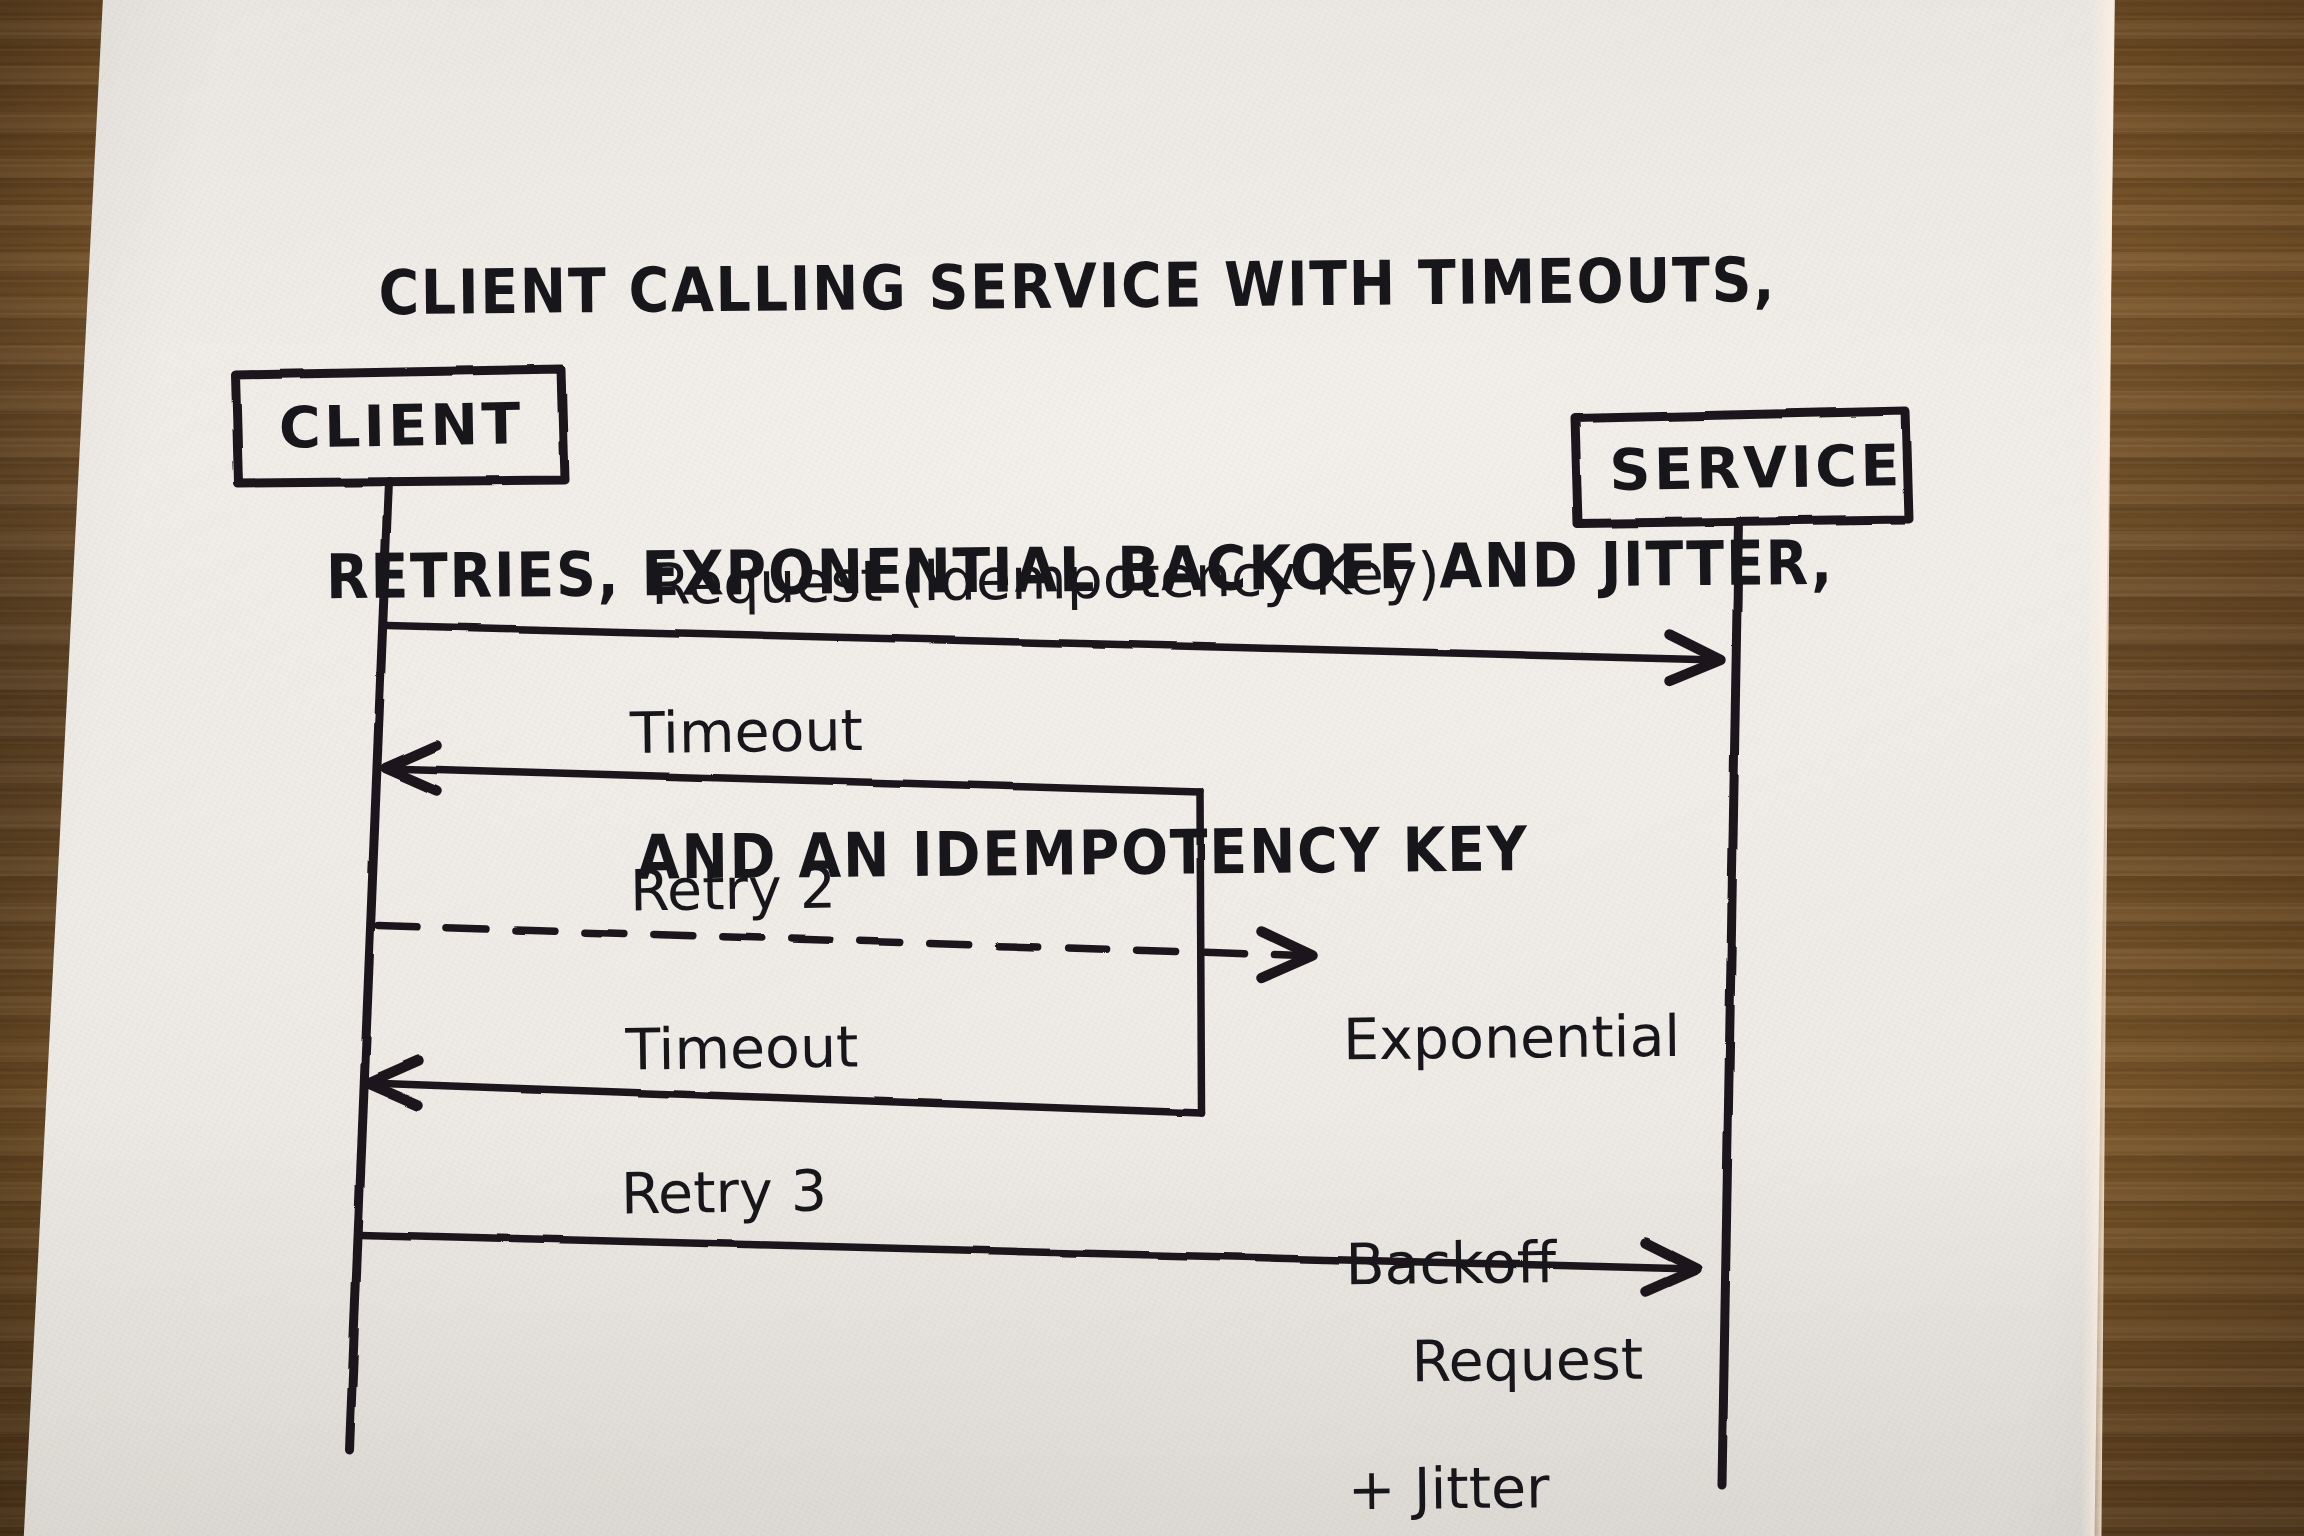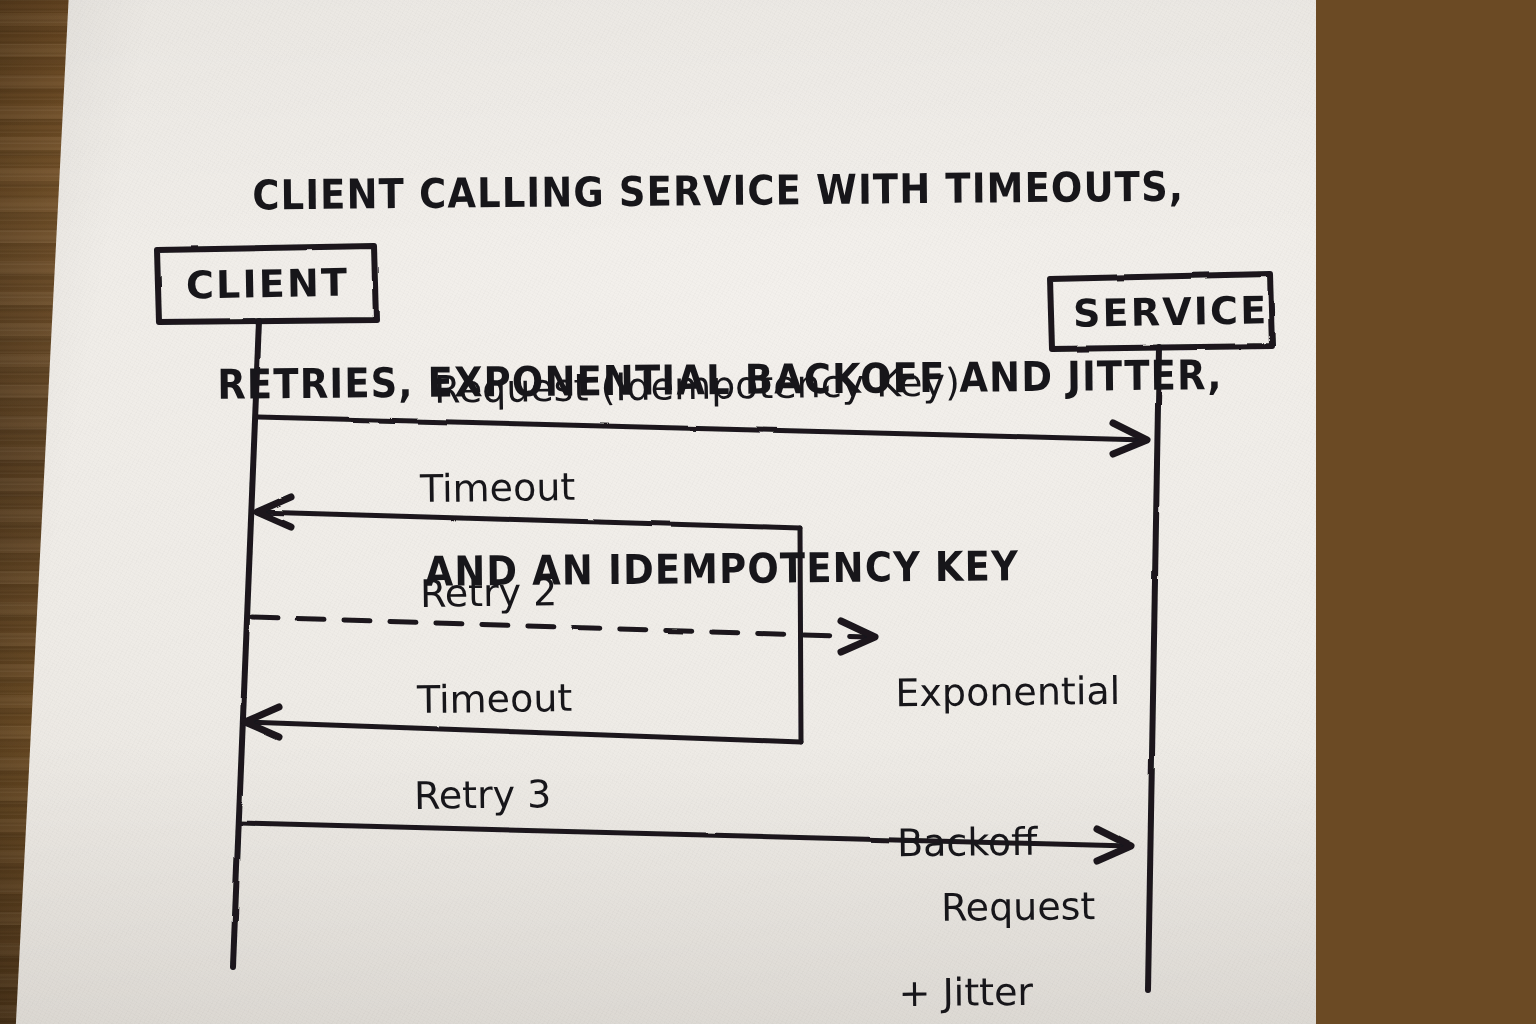--- a/index.html
+++ b/index.html
@@ -1,21 +1,21 @@
 <!DOCTYPE html>
 <html><head>
 <meta charset="utf-8">
 <style>
   html,body{margin:0;padding:0;}
   body{
     width:1536px;height:1024px;overflow:hidden;
     font-family:"DejaVu Sans", sans-serif;
     background:#6b4a24;
   }
-  #stage{position:relative;width:1316px;height:1024px;overflow:hidden;}
+  #stage{position:relative;width:1536px;height:1024px;overflow:hidden;}
 
   
   .desk{
     position:absolute;inset:0;
     background:
       linear-gradient(90deg, rgba(0,0,0,.28) 0%, rgba(0,0,0,0) 12%, rgba(0,0,0,0) 82%, rgba(0,0,0,.18) 100%),
       repeating-linear-gradient(0deg,
          rgba(255,255,255,.045) 0px, rgba(255,255,255,.045) 1px,
          rgba(0,0,0,.05) 2px, rgba(0,0,0,.05) 3px,
          rgba(255,255,255,.02) 4px, rgba(255,255,255,.02) 7px,

